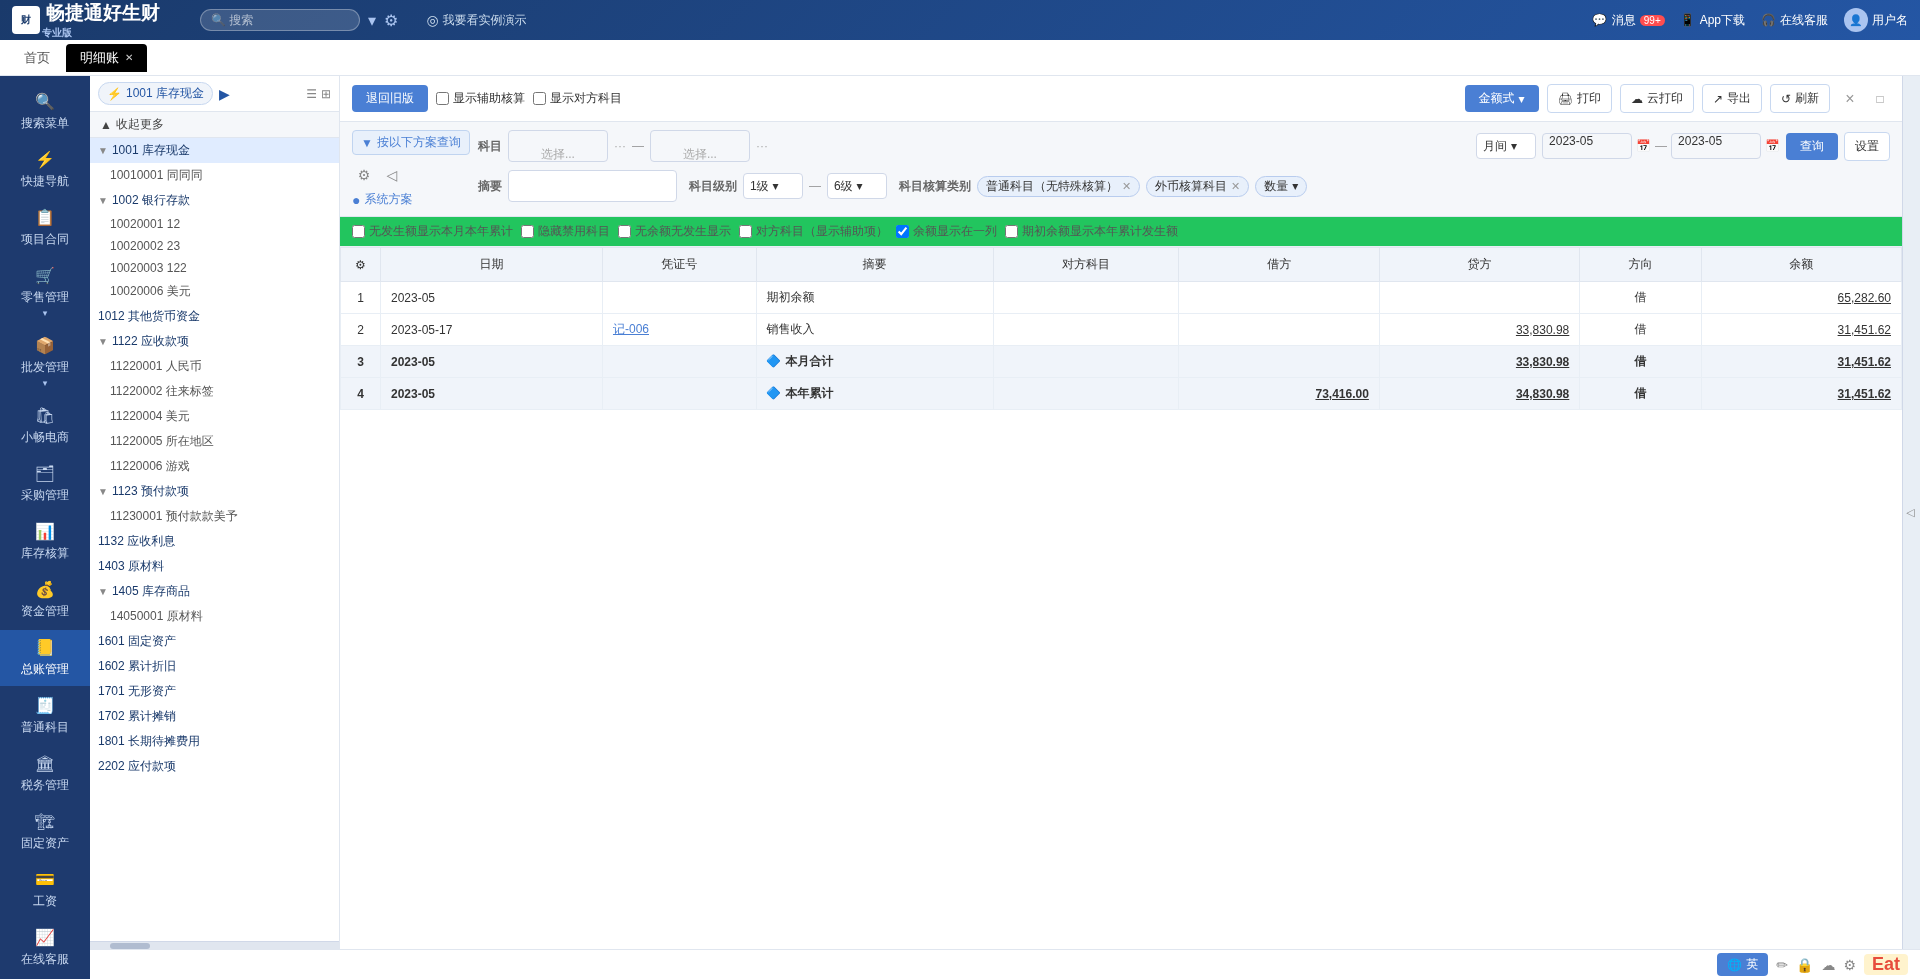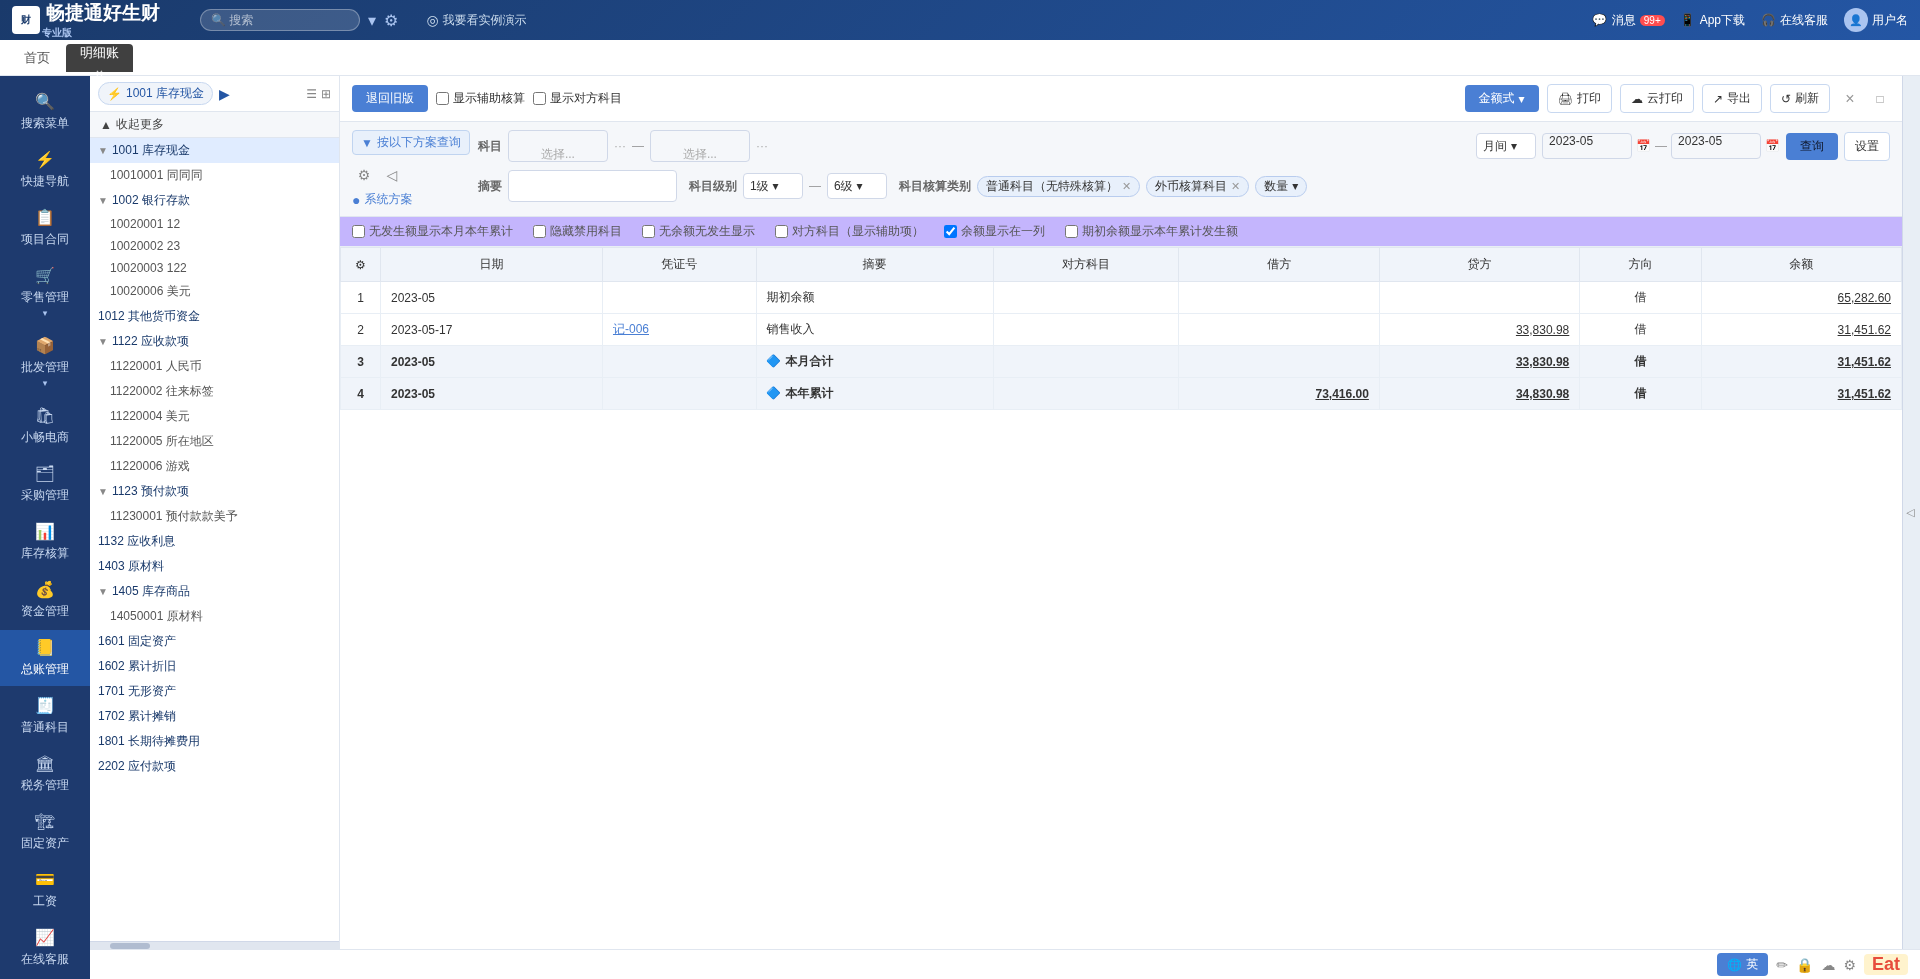--- a/index.html
+++ b/index.html
@@ -21,21 +21,21 @@
     .top-bar-right-item { display: flex; align-items: center; gap: 4px; cursor: pointer; }
     .badge { background: #ff4d4f; color: #fff; border-radius: 8px; font-size: 10px; padding: 0 4px; min-width: 16px; text-align: center; }
     .user-avatar { width: 24px; height: 24px; border-radius: 50%; background: #aac4f0; display: flex; align-items: center; justify-content: center; font-size: 11px; color: #1a3a6b; }
 
     
     .tab-bar {
       display: flex; align-items: center; height: 36px;
       background: #fff; border-bottom: 1px solid #e0e6ef; padding: 0 10px; gap: 2px;
     }
     .tab { display: flex; align-items: center; height: 28px; padding: 0 14px; border-radius: 4px 4px 0 0; font-size: 13px; cursor: pointer; gap: 6px; color: #555; }
-    .tab.active { background: #404040; color: #fff; flex-direction: column; }
+    .tab.active { background: #000000; color: #fff; }
     .tab-close { font-size: 10px; color: rgba(255,255,255,0.8); cursor: pointer; }
 
     
     .main-layout { display: flex; height: calc(979px - 40px - 36px); }
 
     
     .sidebar {
       width: 90px; background: #1e3a6e; color: #c8d8f0;
       display: flex; flex-direction: column; align-items: center; padding-top: 8px; gap: 2px; flex-shrink: 0;
     }
@@ -105,25 +105,25 @@
     .filter-row { display: flex; align-items: center; gap: 12px; flex-wrap: wrap; }
     .filter-field { display: flex; align-items: center; gap: 6px; font-size: 12px; }
     .filter-label { color: #666; white-space: nowrap; font-weight: bold; }
     .filter-input { border: 1px solid #d0d8e8; border-radius: 4px; height: 26px; padding: 15px 6px; font-size: 12px; color: #333; min-width: 80px; text-align: center; }
     .filter-select { border: 1px solid #d0d8e8; border-radius: 4px; height: 26px; padding: 0 6px; font-size: 12px; color: #333; background: #fff; display: flex; align-items: center; gap: 4px; min-width: 60px; cursor: pointer; }
     .filter-dash { color: #999; }
     .filter-date-range { display: flex; align-items: center; gap: 4px; }
     .filter-date-input { border: 1px solid #d0d8e8; border-radius: 4px; height: 26px; padding: 0 6px; font-size: 12px; color: #333; width: 90px; }
     .filter-tag { display: inline-flex; align-items: center; gap: 4px; background: #e8f0fb; border: 1px solid #b8ccee; border-radius: 12px; padding: 1px 8px; font-size: 12px; color: #333; }
     .filter-tag-close { color: #999; cursor: pointer; font-size: 11px; }
-    .query-btn { background: #4a7fd4; color: #0f172a; border: none; border-radius: 4px; padding: 5px 14px; font-size: 12px; cursor: pointer; }
+    .query-btn { background: #4a7fd4; color: #ffffff; border: none; border-radius: 4px; padding: 5px 14px; font-size: 12px; cursor: pointer; }
     .set-btn { background: #fff; color: #333; border: 1px solid #c8d8f0; border-radius: 4px; padding: 5px 10px; font-size: 12px; cursor: pointer; }
 
     
-    .checkbox-row { display: flex; align-items: center; gap: 20px; padding: 6px 12px; background: #c4b5fd; border-bottom: 1px solid #e8eef5; }
+    .checkbox-row { display: flex; align-items: center; gap: 8px; padding: 6px 12px; background: #22c55e; border-bottom: 1px solid #e8eef5; }
     .checkbox-row label { display: flex; align-items: center; gap: 4px; font-size: 12px; color: #555; cursor: pointer; }
 
     
     .table-area { flex: 1; overflow: auto; background: #fff; }
     table { width: 100%; border-collapse: collapse; font-size: 12px; }
     thead th { background: #f0f4fa; font-weight: 500; color: #333; border: 1px solid #e0e6ef; padding: 8px 10px; white-space: nowrap; text-align: center; }
     thead th:first-child { width: 40px; }
     tbody td { border: 1px solid #e8eef5; padding: 7px 10px; color: #333; }
     tbody tr.summary-row td { font-weight: bold; background: #f0f4fa; }
     .link-text { color: #4a7fd4; cursor: pointer; text-decoration: underline; }

